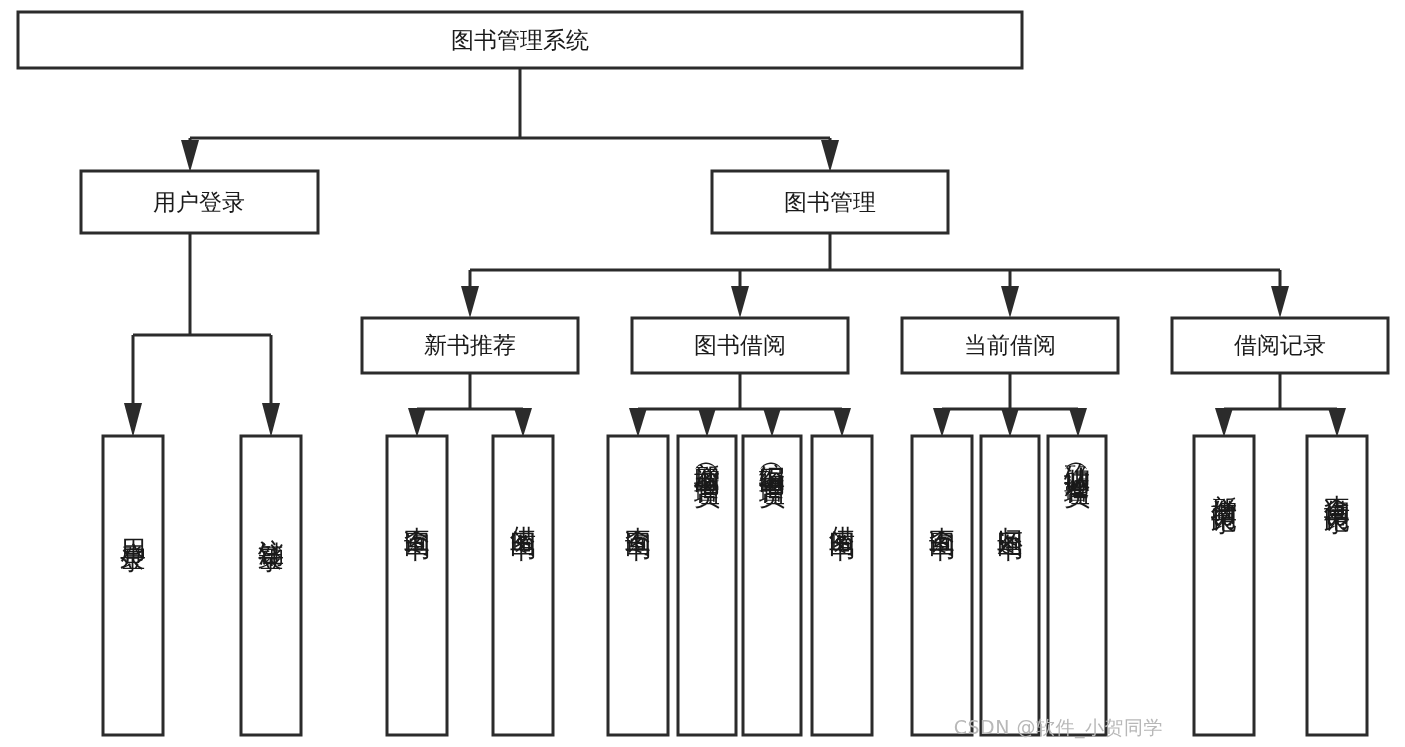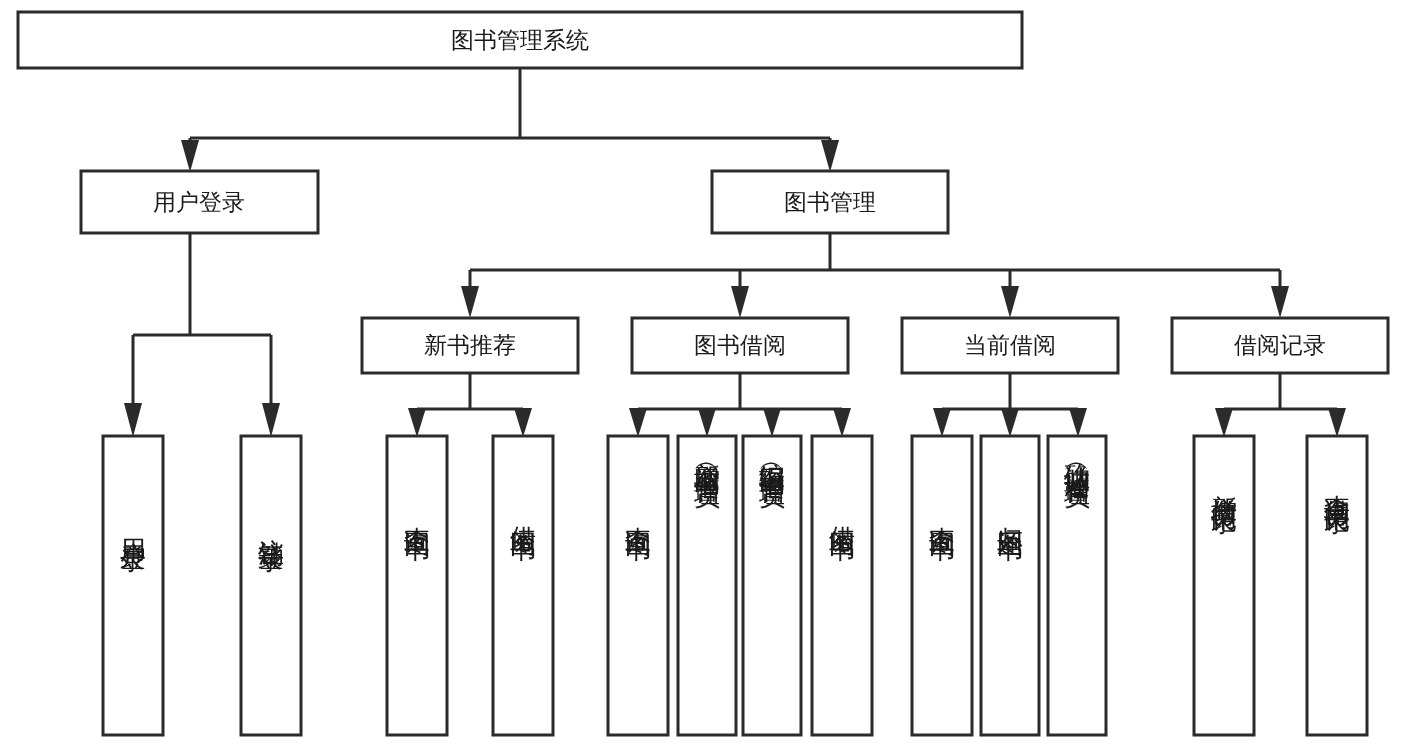--- a/index.html
+++ b/index.html
@@ -247,14 +247,15 @@
     <span class="vlabel">确认归还（管理员）</span>
   </div>
 
   <div class="vlabel-wrap" style="left:1194px; top:436px; width:60px; height:299px; padding-top:38px;">
     <span class="vlabel">新增借阅记录</span>
   </div>
   <div class="vlabel-wrap" style="left:1307px; top:436px; width:60px; height:299px; padding-top:38px;">
     <span class="vlabel">查询借阅记录</span>
   </div>
 
+  <div class="watermark">CSDN @软件_小贺同学</div>
 
 </div>
 
 </body></html>

